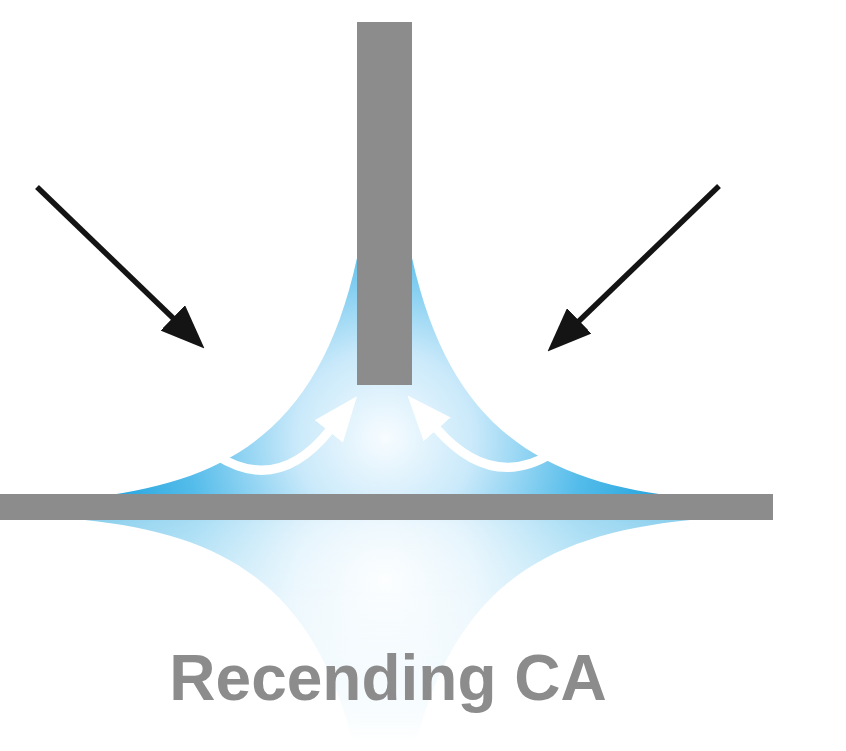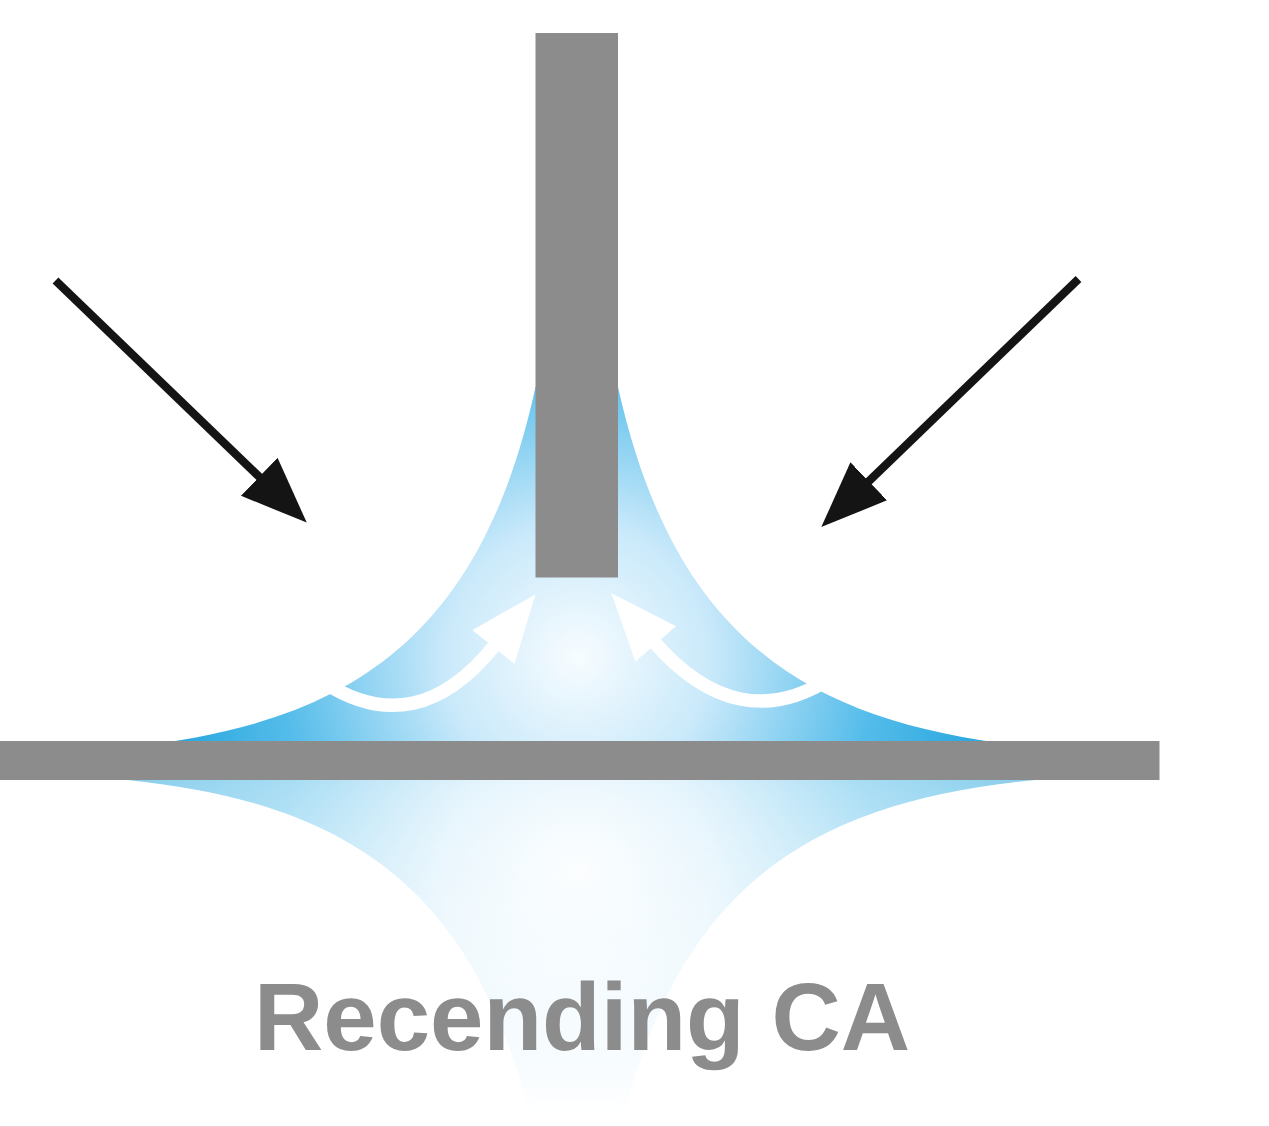--- a/index.html
+++ b/index.html
@@ -5,21 +5,21 @@
   html, body {
     margin: 0;
     padding: 0;
     background: #ffffff;
     font-family: "Liberation Sans", sans-serif;
   }
   .stage {
     position: relative;
     width: 846px;
     height: 751px;
-    background: #be185d;
+    background: #15803d;
     overflow: hidden;
   }
   svg { display: block; }
   .caption-text {
     font-family: "Liberation Sans", sans-serif;
     font-weight: 700;
     font-size: 64px;
     letter-spacing: 0px;
   }
 </style>

